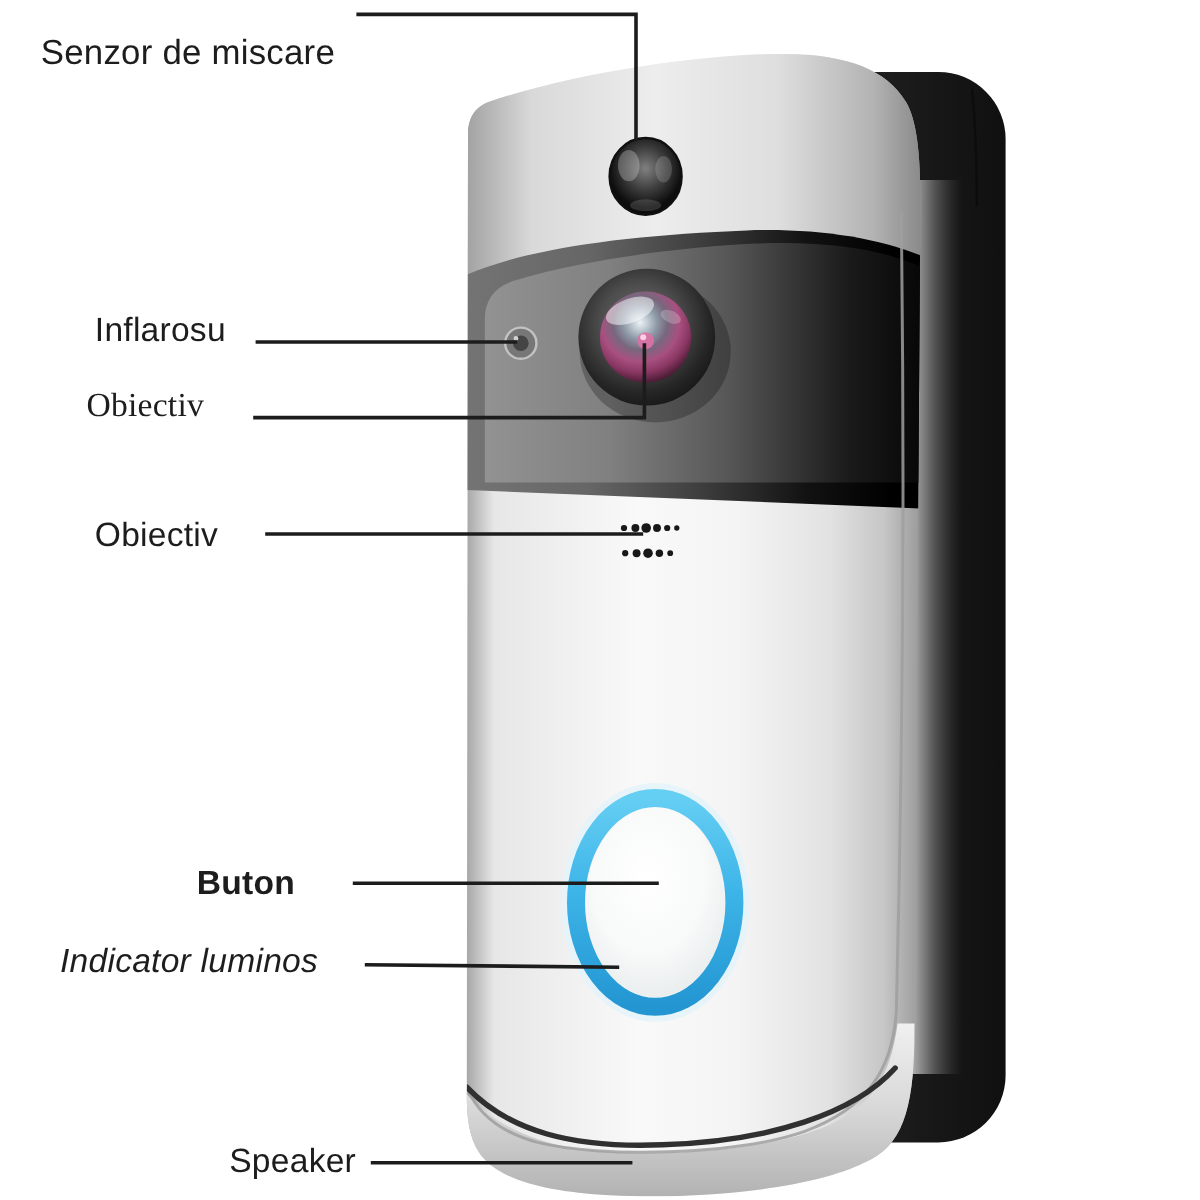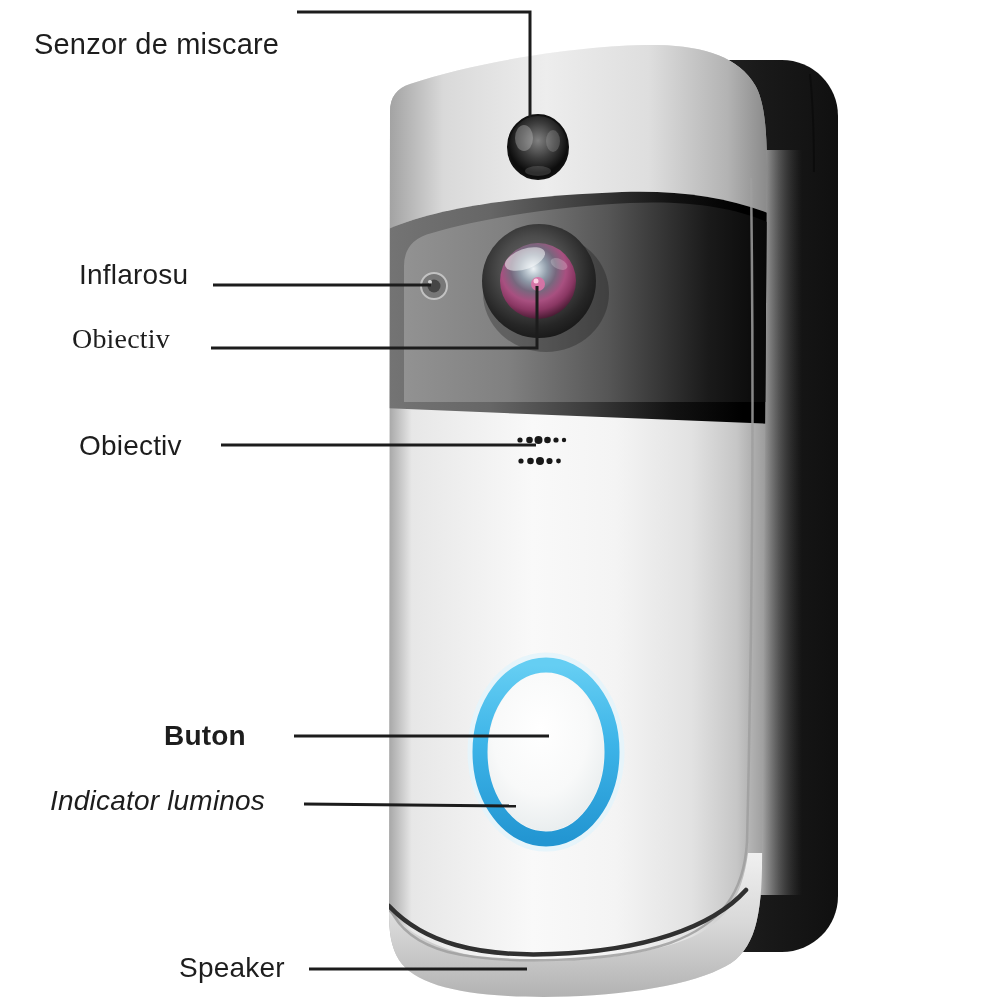--- a/index.html
+++ b/index.html
@@ -23,21 +23,21 @@
     color: #1d1d1d;
     letter-spacing: 0.2px;
     white-space: nowrap;
   }
   #label-motion-sensor { left: 34px;  top: 8px;   font-size: 29px; margin-top: 21px; }
   #label-infrared      { left: 79px;  top: 260px; }
   #label-lens          { left: 72px;  top: 324px; font-family: Liberation Serif, serif; }
   #label-microphone    { left: 79px;  top: 431px; }
   #label-button        { left: 164px; top: 721px; font-weight: bold; }
   #label-indicator     { left: 50px;  top: 786px; font-style: italic; }
-  #label-speaker       { left: 179px; top: 953px; }
+  #label-speaker       { left: 191px; top: 953px; }
 </style>
 </head>
 <body>
 
 <div class="stage">
 
   <svg class="device-svg" viewBox="0 0 1000 1000" xmlns="http://www.w3.org/2000/svg">
     <defs>
       <linearGradient id="gSide" x1="0" y1="0" x2="1" y2="0">
         <stop offset="0" stop-color="#4a4a4a"></stop>

